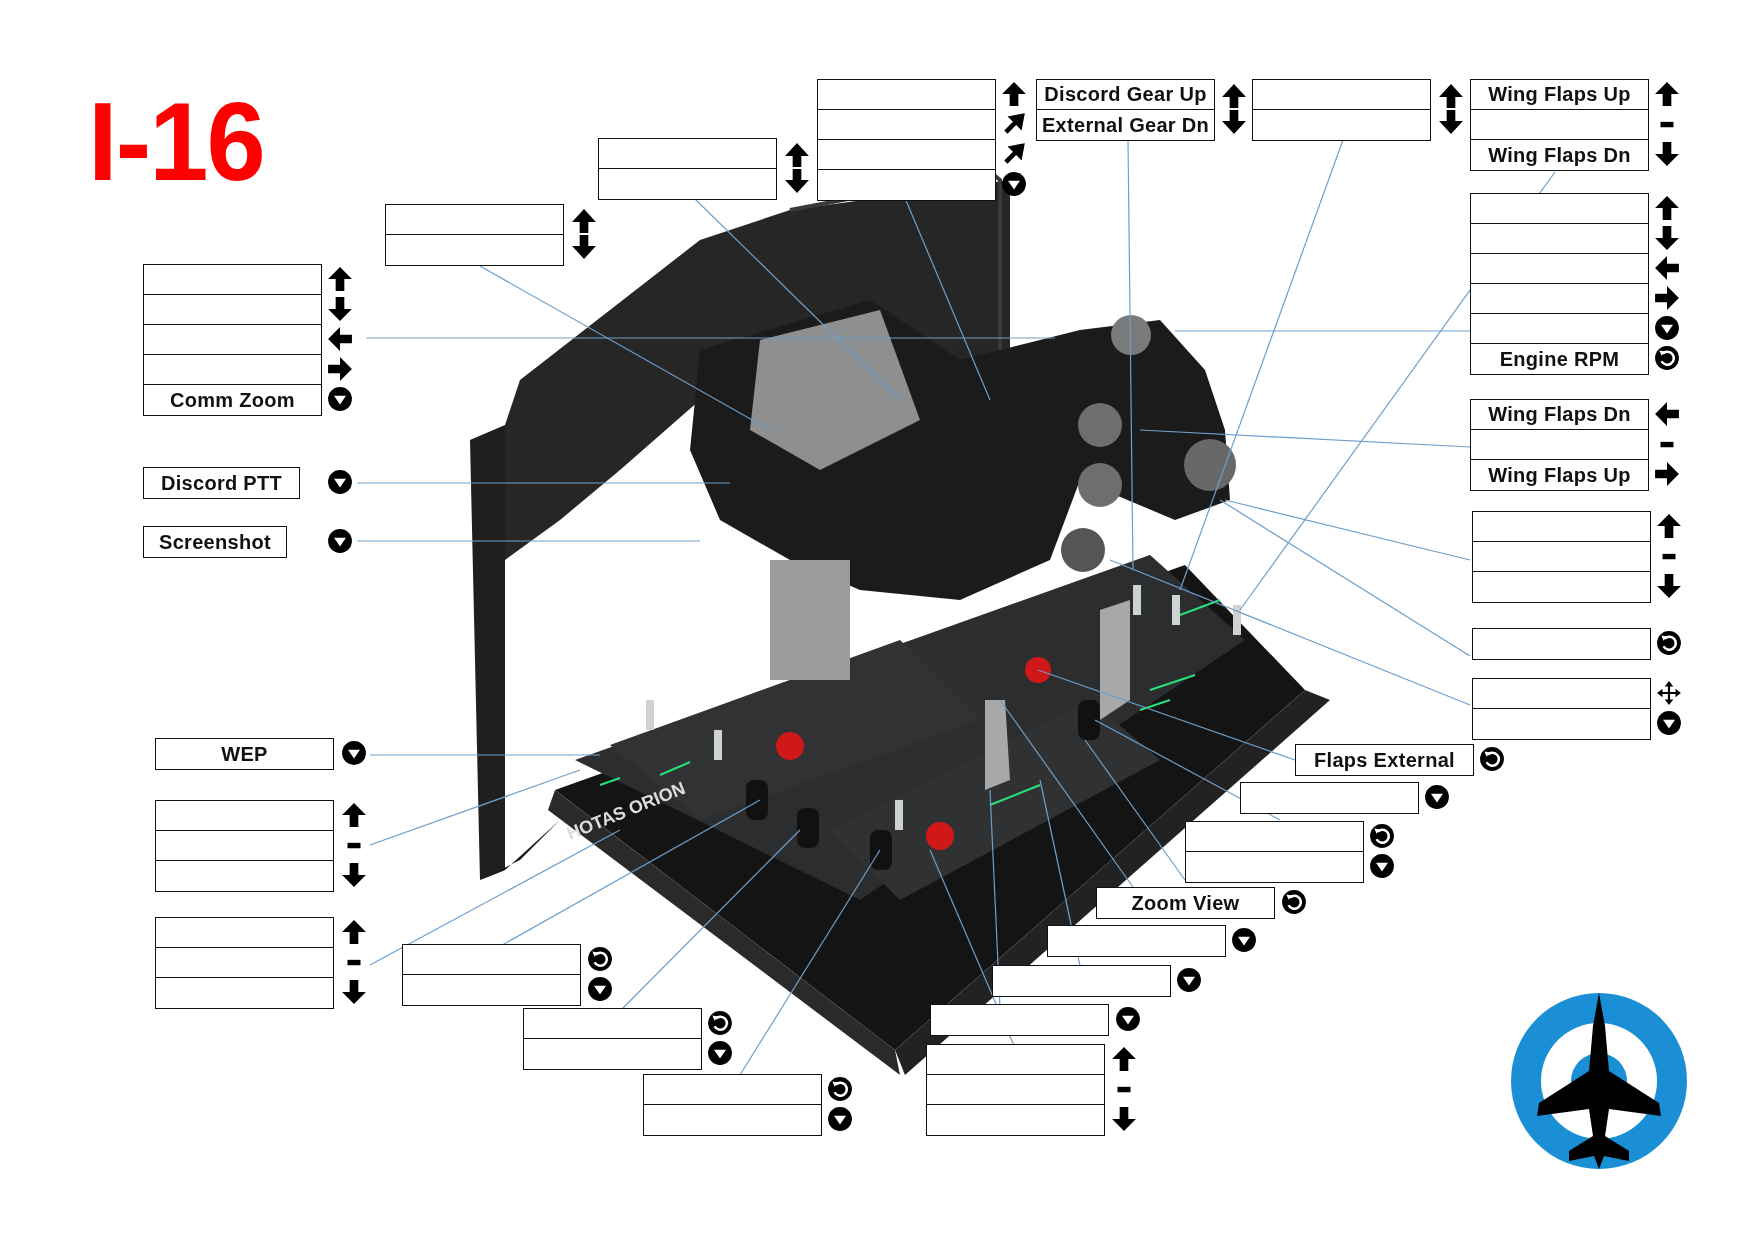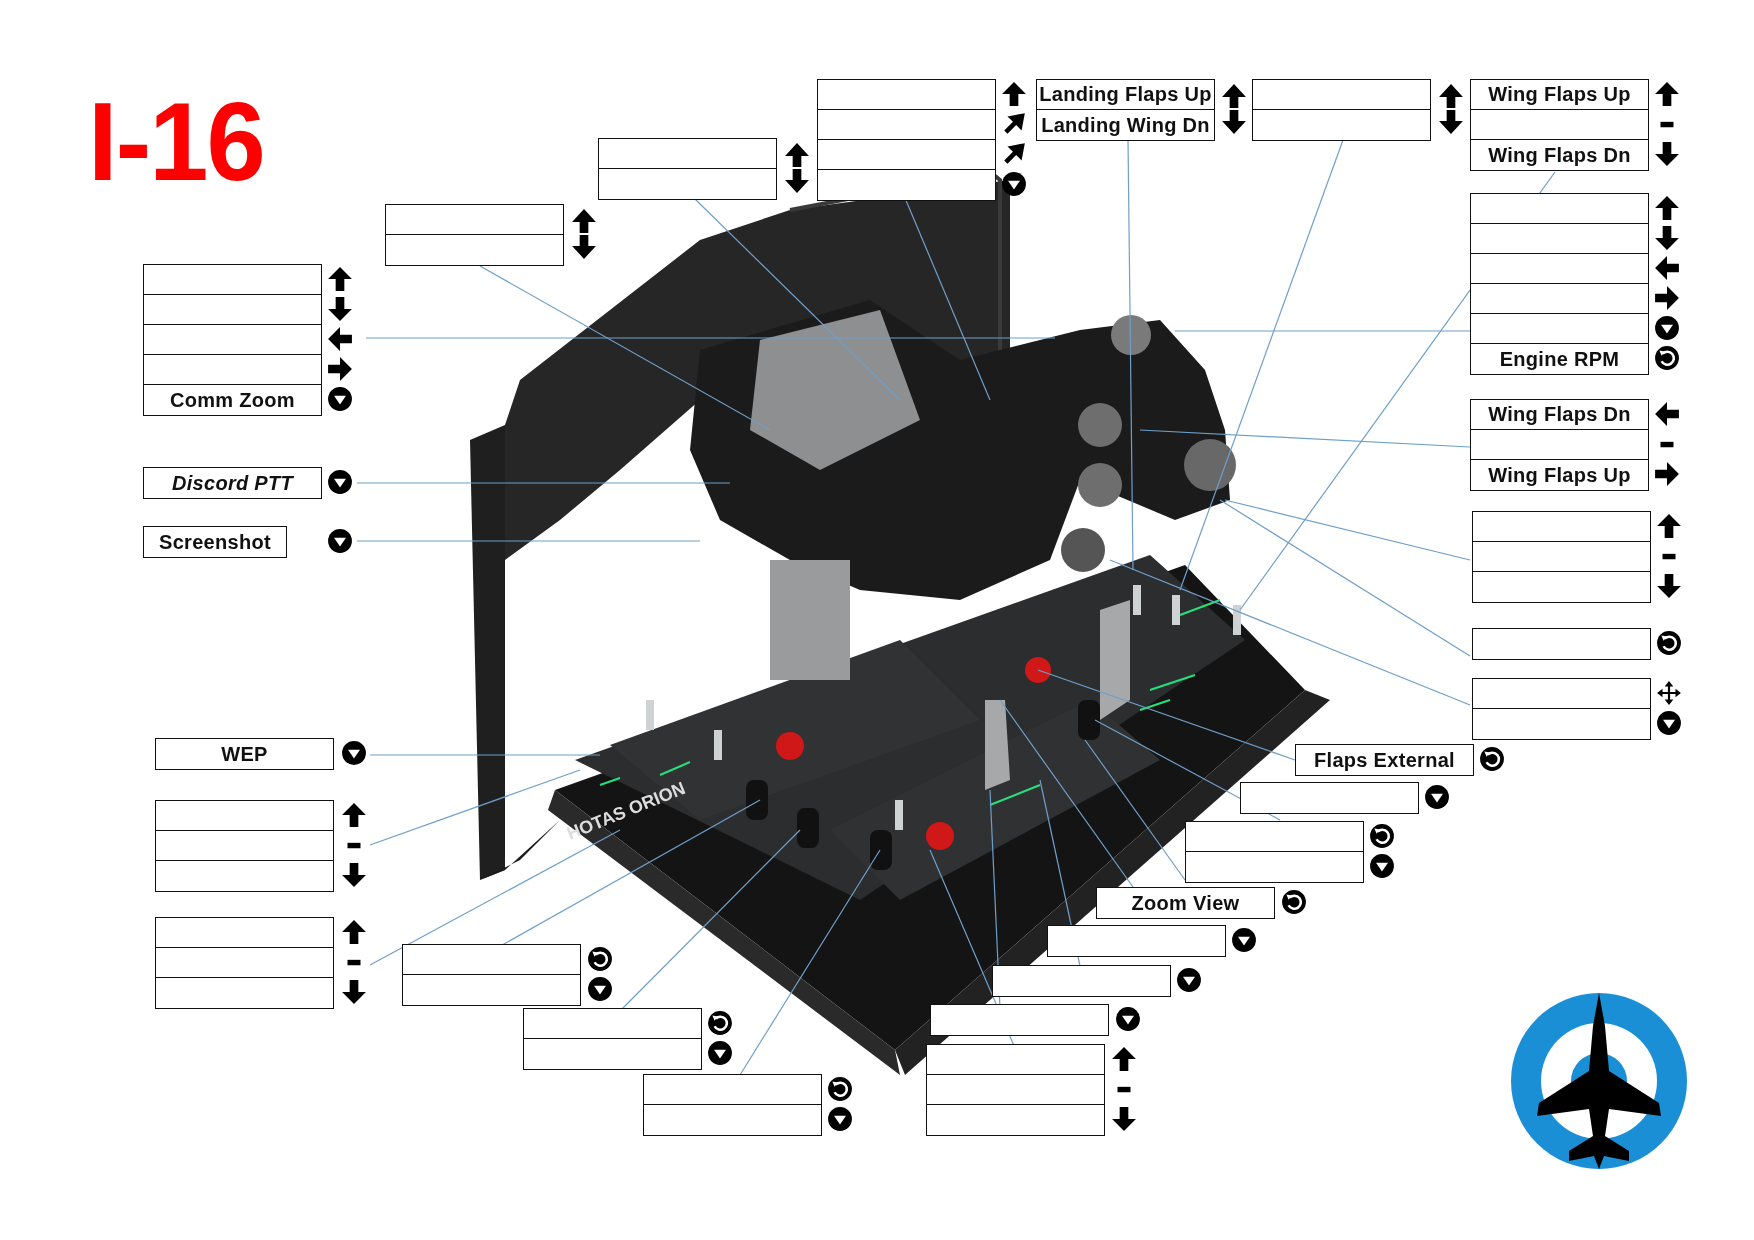--- a/index.html
+++ b/index.html
@@ -139,22 +139,22 @@
         </svg>
       </span>
       <span class="ic">
         <svg viewBox="0 0 24 24">
           <circle cx="12" cy="12" r="11" fill="#000"></circle>
           <path d="M6.5 9 H17.5 L12 17 Z" fill="#fff"></path>
         </svg>
       </span>
     </div>
     <div class="grp" style="left: 1036px; top: 79px; width: 179px;">
-      <div class="row">Landing Flaps Up</div>
-      <div class="row">Landing Wing Dn</div>
+      <div class="row">Discord Gear Up</div>
+      <div class="row">External Gear Dn</div>
     </div>
     <div class="icons" style="left: 1220px; top: 79px;">
       <span class="ic" style="height: 60px;">
         <svg viewBox="0 0 24 48" style="height:52px">
           <path d="M12 1 L23 13 H16 V23 H8 V13 H1 Z M12 47 L23 35 H16 V25 H8 V35 H1 Z" fill="#000"></path>
         </svg>
       </span>
     </div>
     <div class="grp" style="left: 1252px; top: 79px; width: 179px;">
       <div class="row"></div>
@@ -530,21 +530,21 @@
       <div class="row">Screenshot</div>
     </div>
     <div class="icons" style="left: 326px; top: 526px;">
       <span class="ic">
         <svg viewBox="0 0 24 24">
           <circle cx="12" cy="12" r="11" fill="#000"></circle>
           <path d="M6.5 9 H17.5 L12 17 Z" fill="#fff"></path>
         </svg>
       </span>
     </div>
-    <div class="grp" style="left: 143px; top: 467px; width: 179px; font-style: italic;">
+    <div class="grp" style="left: 143px; top: 467px; width: 157px;">
       <div class="row">Discord PTT</div>
     </div>
     <div class="icons" style="left: 326px; top: 467px;">
       <span class="ic">
         <svg viewBox="0 0 24 24">
           <circle cx="12" cy="12" r="11" fill="#000"></circle>
           <path d="M6.5 9 H17.5 L12 17 Z" fill="#fff"></path>
         </svg>
       </span>
     </div>

